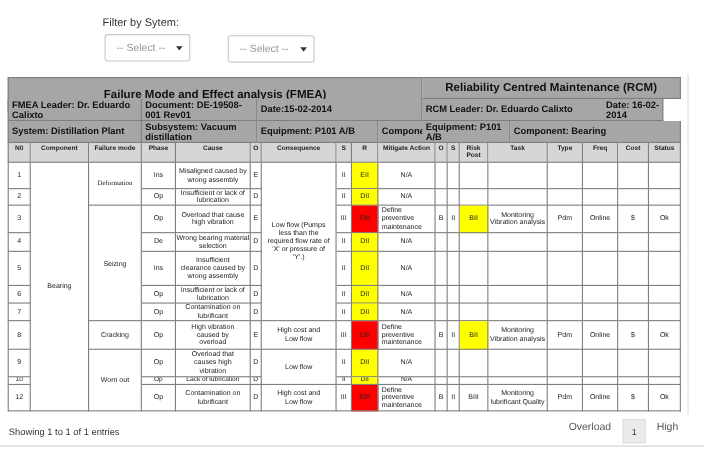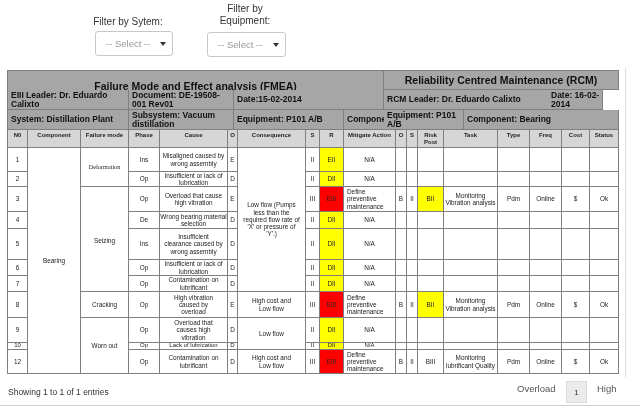--- a/index.html
+++ b/index.html
@@ -30,36 +30,32 @@
 <body>
 
 <div class="filters">
   <div class="filter" style="left:88px; top:16px; width:80px;">
     <span class="lbl">Filter by Sytem:</span>
   </div>
   <div class="select" style="left:95px; top:31px; width:78px; height:25px;">
     <span class="val">-- Select --</span>
     <span class="caret"></span>
   </div>
-  <div class="filter" style="left:205px; top:3px; width:80px;">
-    <span class="lbl">Filter by</span>
-    <span class="lbl">Equipment:</span>
-  </div>
   <div class="select" style="left:207px; top:32px; width:79px; height:25px;">
     <span class="val">-- Select --</span>
     <span class="caret"></span>
   </div>
 </div>
 
 <div>
 
   <div class="c g title" style="left:7px; top:70px; width:377px; height:32px; border-left:1px solid #7f7f7f; border-top:1px solid #7f7f7f;text-align:center;">Failure Mode and Effect analysis (FMEA)</div>
   <div class="c g title" style="left:384px; top:70px; width:235px; height:20px; border-top:1px solid #7f7f7f; padding:0 4px;">Reliability Centred Maintenance (RCM)</div>
 
-  <div class="c gl" style="left:7px; top:90px; width:122px; height:20px; border-left:1px solid #7f7f7f;">EIII Leader: Dr. Eduardo Calixto</div>
+  <div class="c gl" style="left:7px; top:90px; width:122px; height:20px; border-left:1px solid #7f7f7f;">FMEA Leader: Dr. Eduardo Calixto</div>
   <div class="c gl" style="left:129px; top:90px; width:105px; height:20px;">Document: DE-19508-001 Rev01</div>
   <div class="c gl" style="left:234px; top:90px; width:150px; height:20px;">Date:15-02-2014</div>
   <div class="c gl" style="left:384px; top:90px; width:180px; height:20px;">RCM Leader: Dr. Eduardo Calixto</div>
   <div class="c gl" style="left:548px; top:90px; width:55px; height:20px;">Date: 16-02-2014</div>
 
   <div class="c gl" style="left:7px; top:110px; width:122px; height:20px; border-left:1px solid #7f7f7f;">System: Distillation Plant</div>
   <div class="c gl" style="left:129px; top:110px; width:105px; height:20px;">Subsystem: Vacuum distillation</div>
   <div class="c gl" style="left:234px; top:110px; width:110px; height:20px;">Equipment: P101 A/B</div>
   <div class="c gl" style="left:344px; top:110px; width:100px; height:20px;">Component: Bearing</div>
   <div class="c gl" style="left:384px; top:110px; width:80px; height:20px;">Equipment: P101 A/B</div>

